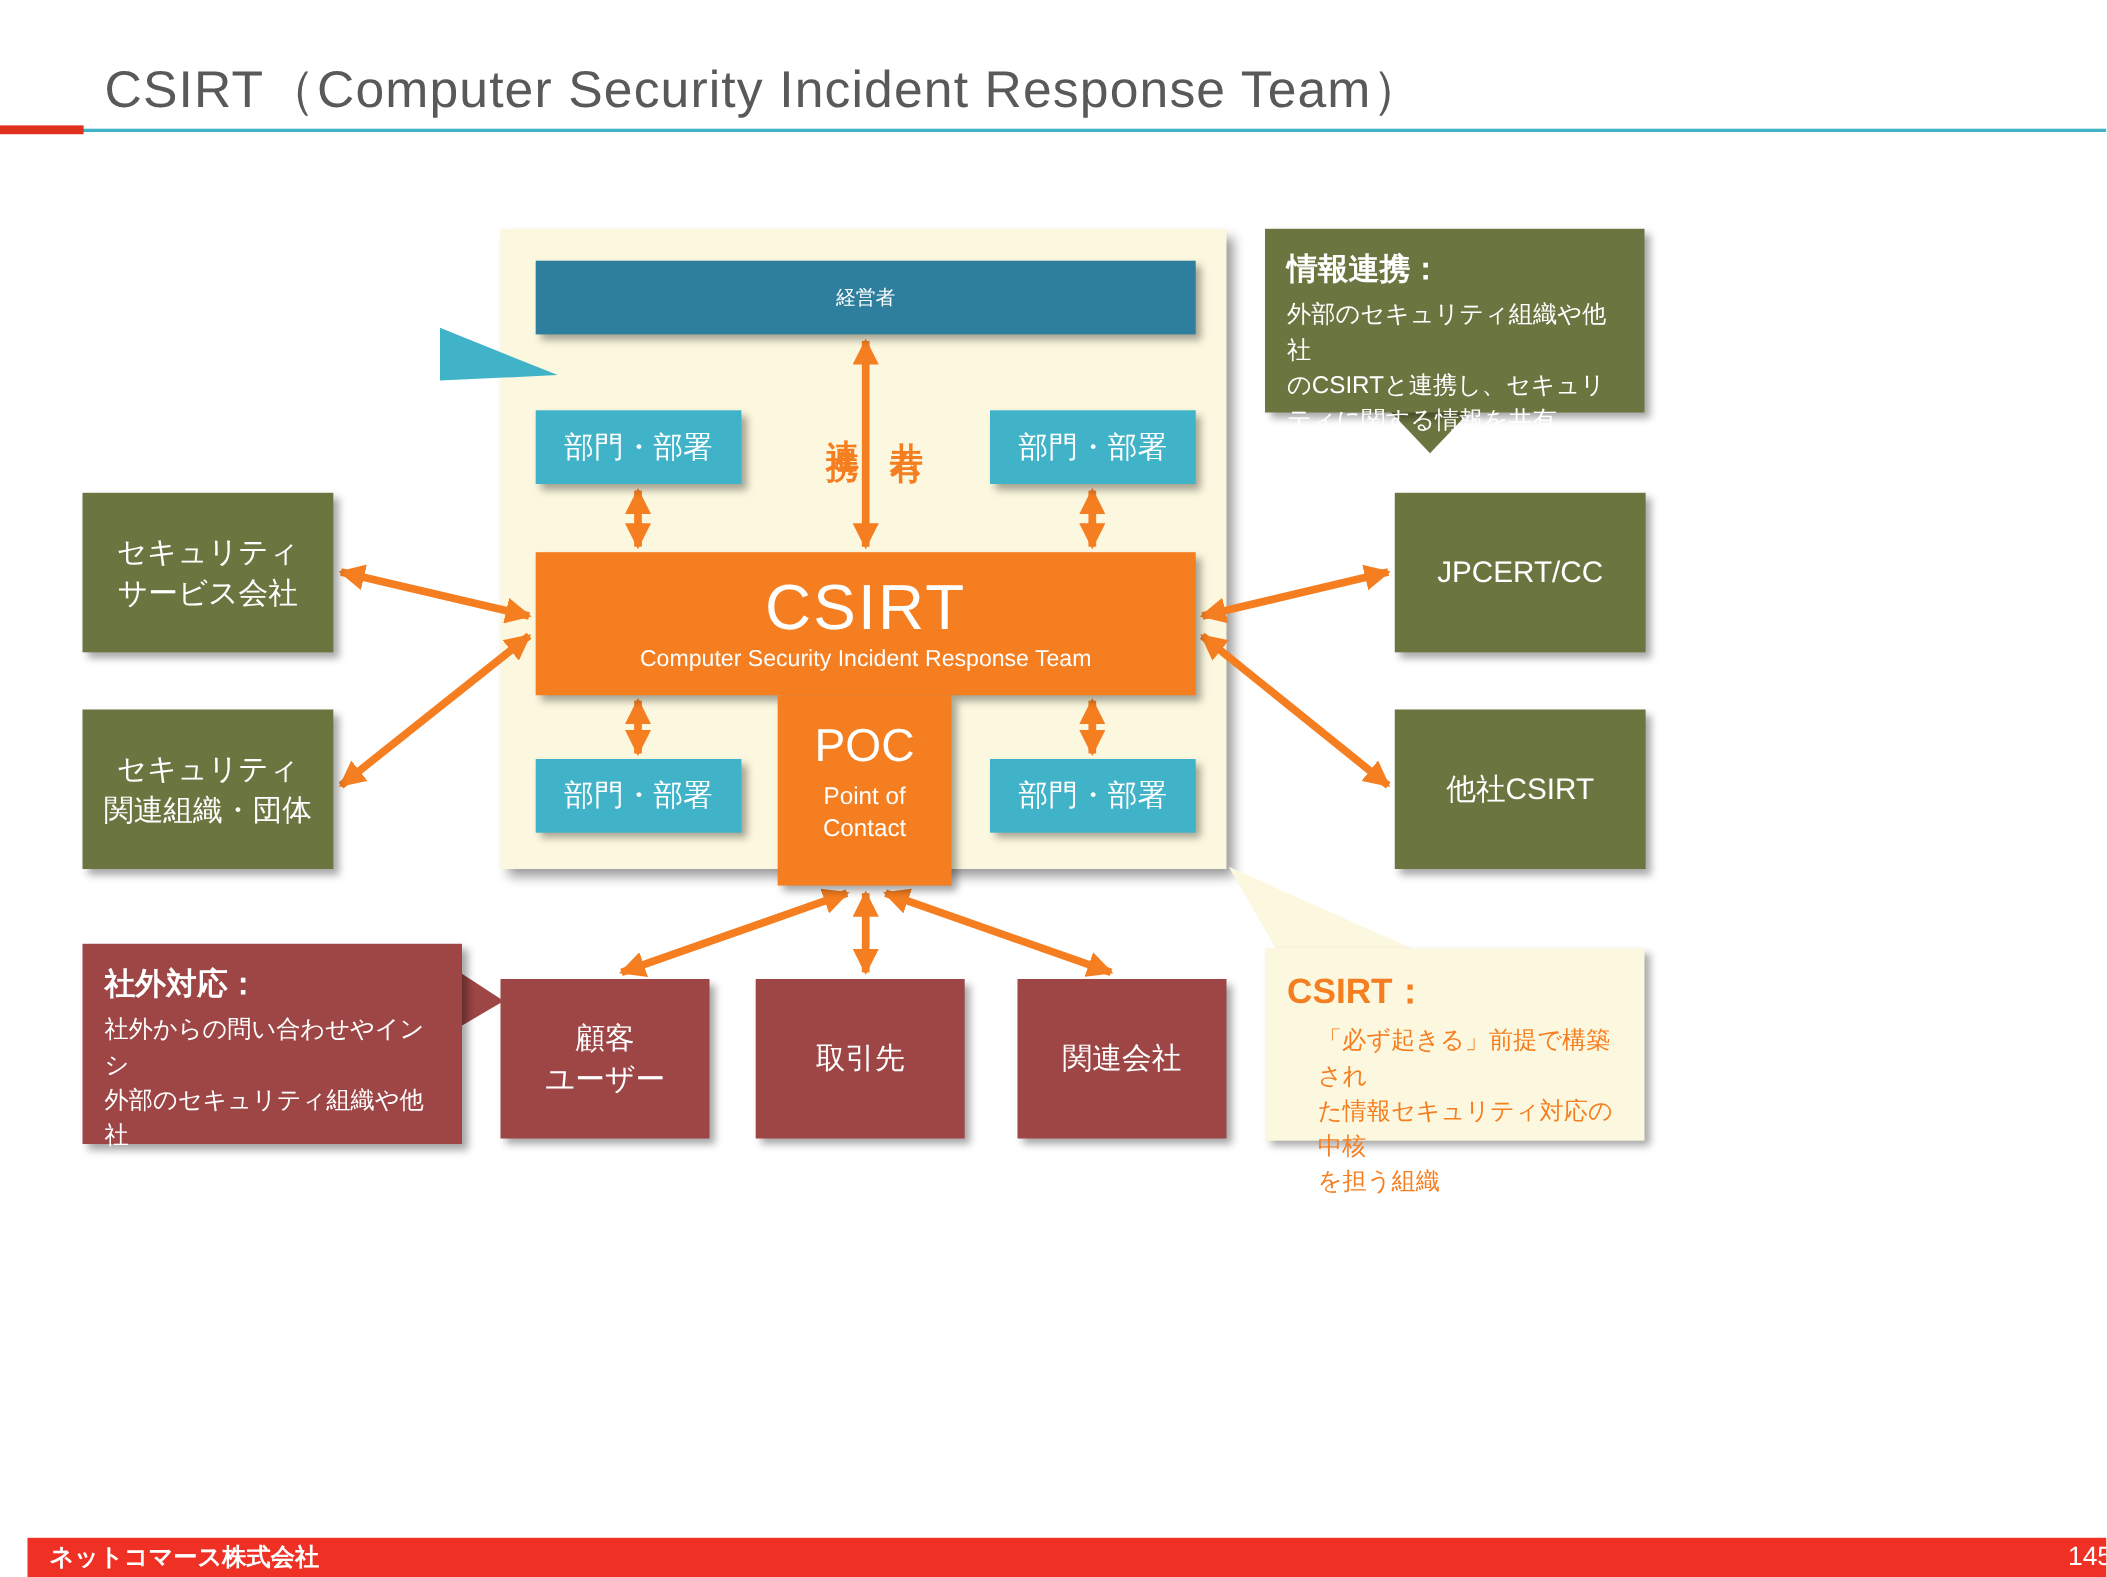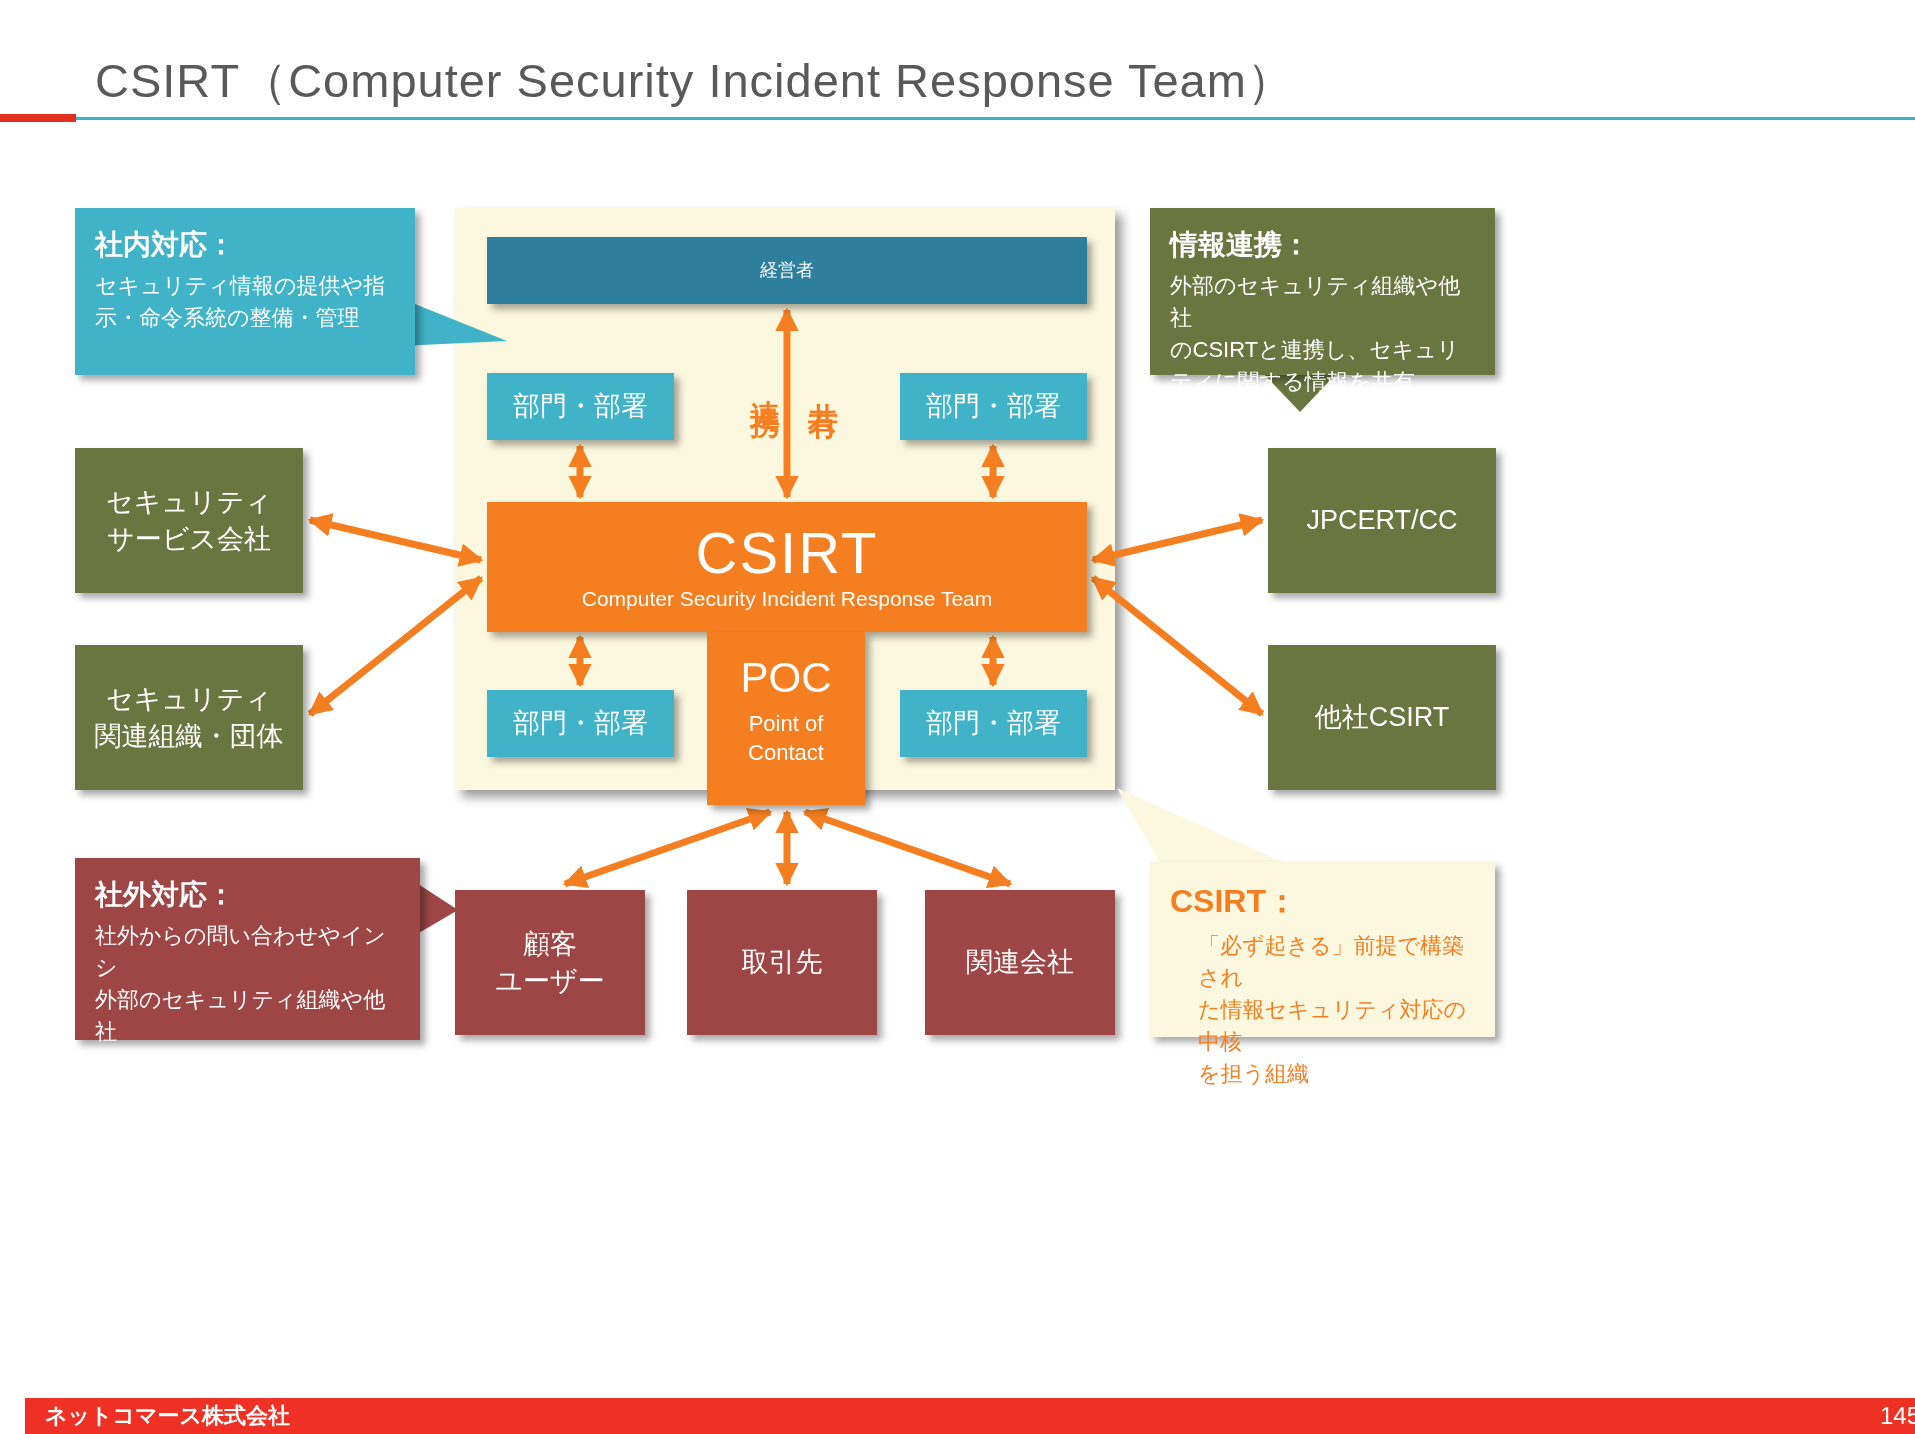--- a/index.html
+++ b/index.html
@@ -179,25 +179,20 @@
     <span class="label">顧客
 ユーザー</span>
   </div>
   <div class="box maroon-box maroon-2">
     <span class="label">取引先</span>
   </div>
   <div class="box maroon-box maroon-3">
     <span class="label">関連会社</span>
   </div>
 
-  <div class="callout callout-internal">
-    <div class="co-title">社内対応：</div>
-    <div class="co-body">セキュリティ情報の提供や指
-示・命令系統の整備・管理</div>
-  </div>
   <div class="callout callout-info">
     <div class="co-title">情報連携：</div>
     <div class="co-body">外部のセキュリティ組織や他社
 のCSIRTと連携し、セキュリ
 ティに関する情報を共有</div>
   </div>
   <div class="callout callout-external">
     <div class="co-title">社外対応：</div>
     <div class="co-body">社外からの問い合わせやインシ
 外部のセキュリティ組織や他社

